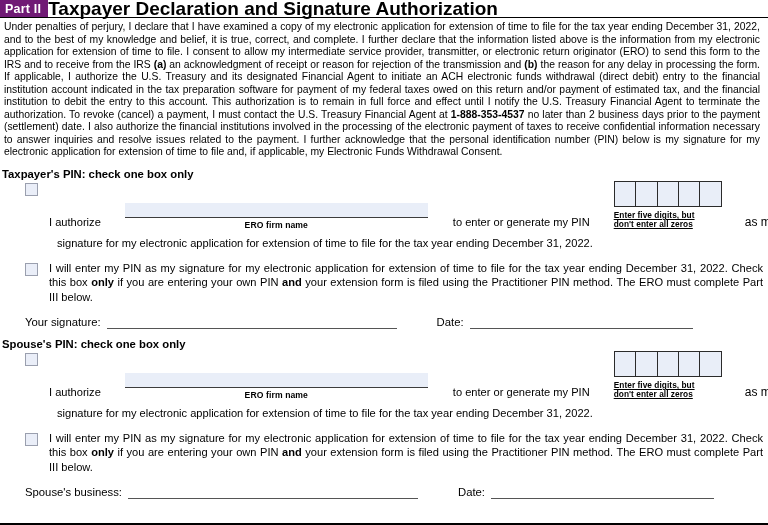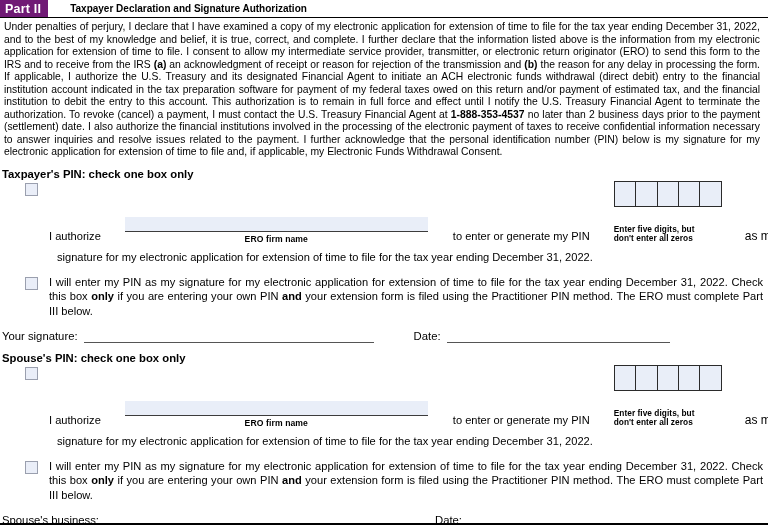--- a/index.html
+++ b/index.html
@@ -30,23 +30,22 @@
     font-size: 12.5px;
     line-height: 16px;
     padding: 0 7px 0 5px;
     letter-spacing: 0.2px;
     white-space: nowrap;
     display: flex;
     align-items: center;
   }
   .part-title {
     font-weight: bold;
-    font-size: 10px;
+    font-size: 19px;
     line-height: 16px;
-    margin-left: 22px;
     display: flex;
     align-items: center;
     white-space: nowrap;
   }
   .rule-top {
     border-top: 1.6px solid #000000;
     width: 100%;
   }
 
   
@@ -138,22 +137,23 @@
   .pin-cell {
     flex: 1 1 0;
     border-right: 1.1px solid #2b2b2b;
     box-sizing: border-box;
   }
   .pin-cell:last-child { border-right: none; }
   .pin-caption {
     font-size: 8.3px;
     font-weight: bold;
     line-height: 9.4px;
-    margin-top: 18px;
+    margin-top: 4px;
     letter-spacing: 0.05px;
+    text-decoration: underline;
   }
   .tail-word {
     font-size: 12px;
     line-height: 14px;
     white-space: nowrap;
     margin-left: 7px;
     padding-bottom: 1px;
   }
 
   .cont-line {
@@ -178,20 +178,21 @@
     padding-right: 5px;
   }
   .opt-text b { font-weight: bold; }
 
   
   .sig-row {
     display: flex;
     align-items: flex-end;
     margin-top: 12px;
     padding-left: 2px;
+    margin-left: 23px;
   }
   .sig-label {
     font-size: 11.3px;
     line-height: 13px;
     white-space: nowrap;
   }
   .sig-line {
     border-bottom: 1.1px solid #555555;
     height: 12px;
     margin-left: 6px;

